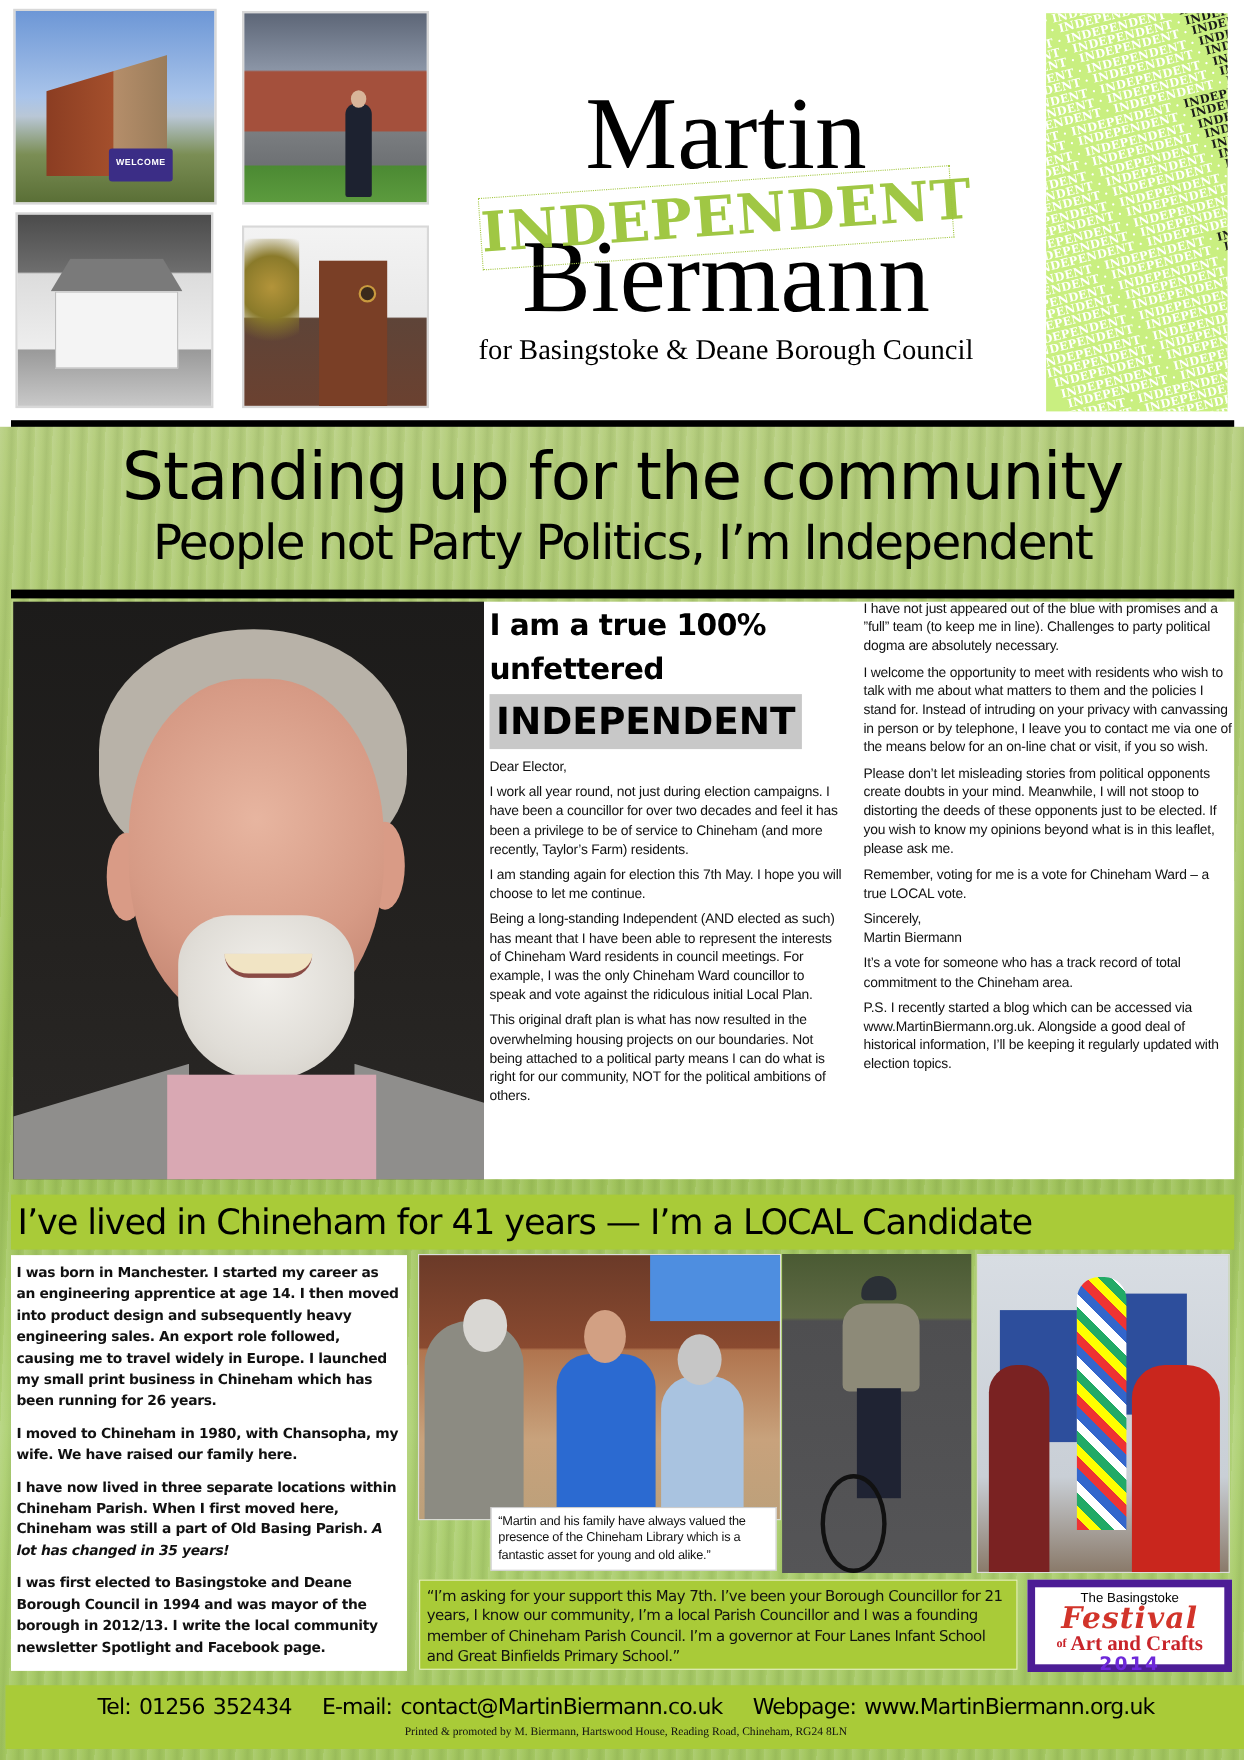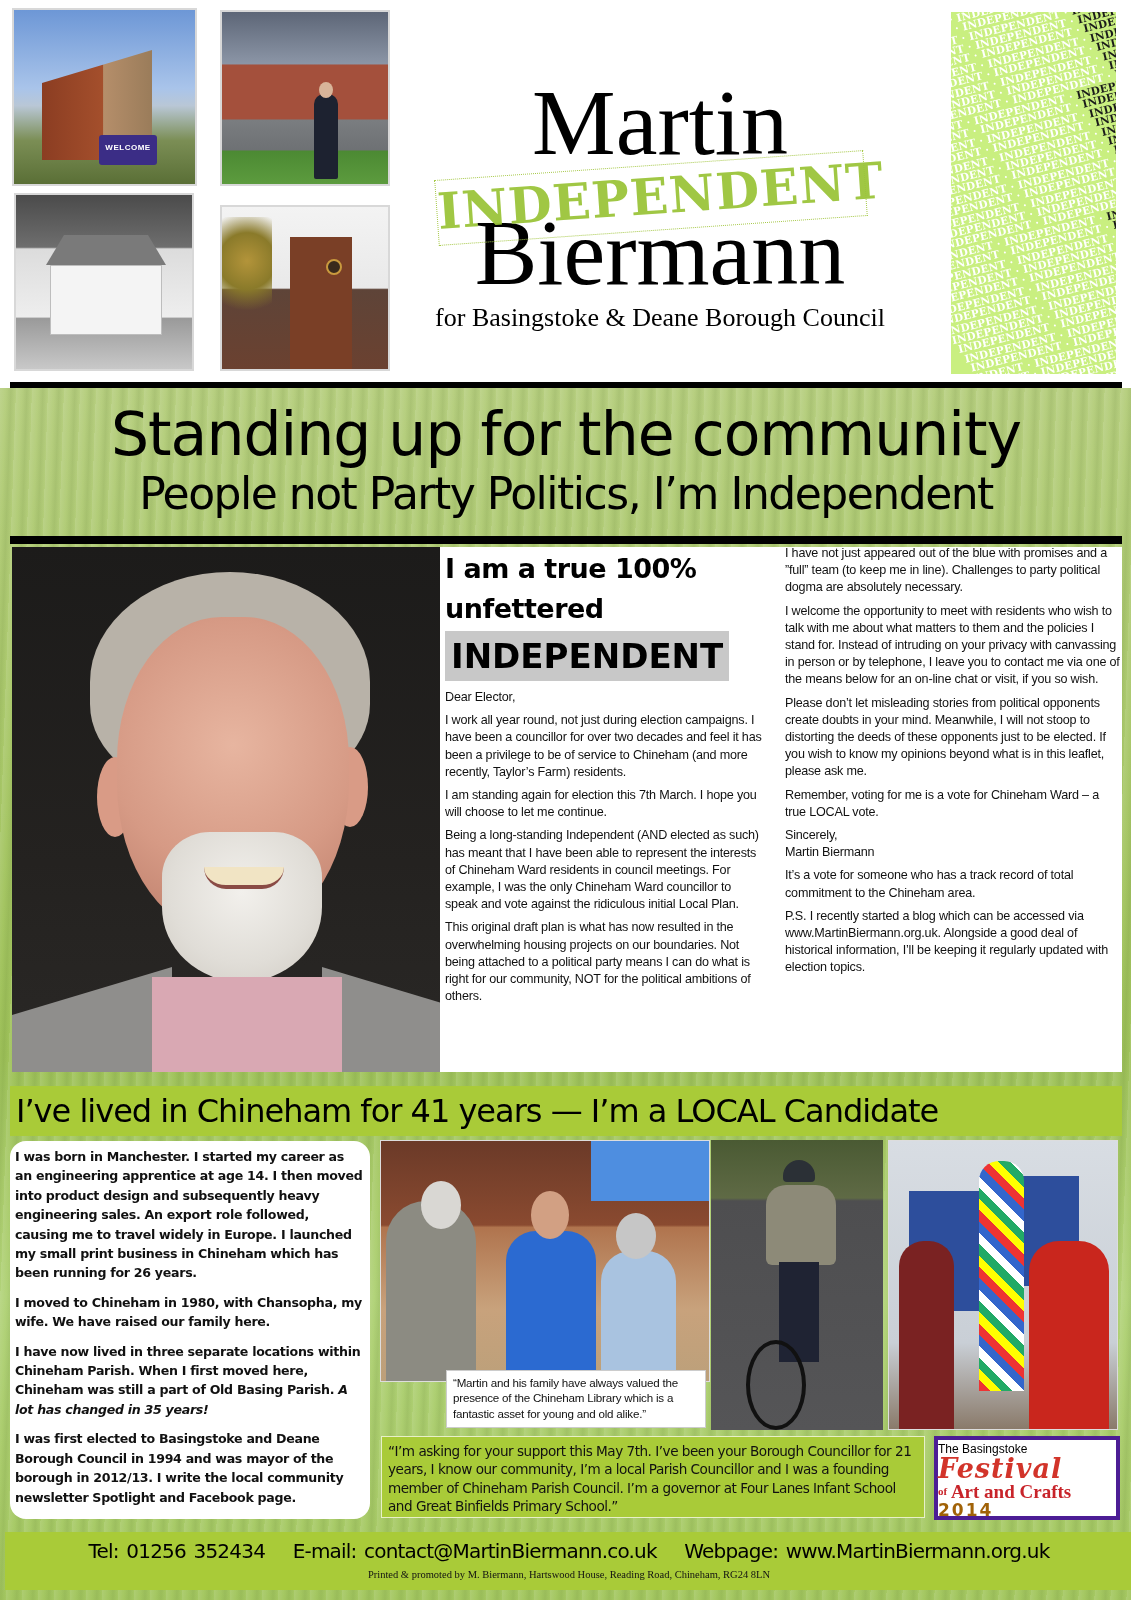--- a/index.html
+++ b/index.html
@@ -76,21 +76,21 @@
     .letter-col1 { position: absolute; left: 5px; top: 0; width: 320px; }
     .letter-col2 { position: absolute; left: 345px; top: -2px; width: 335px; }
     .headline { font-family: "DejaVu Sans", sans-serif; font-weight: bold; font-size: 27px; line-height: 40px; letter-spacing: -0.5px; color: #000; padding-top: 2px; }
     .ind-box { display: inline-block; background: #c8c8c8; font-family: "DejaVu Sans", sans-serif; font-weight: bold; font-size: 34px; line-height: 50px; padding: 0 6px; margin-top: 2px; margin-bottom: 8px; color: #000; }
     .letter p { font-family: Liberation Sans, sans-serif; font-size: 12.6px; line-height: 17.2px; color: #111; margin-bottom: 6px; letter-spacing: -0.2px; }
 
     
     .local-head { position: absolute; left: 10px; top: 1086px; width: 1112px; height: 50px; background: #a9cb38; }
     .local-head span { display:block; font-family: "DejaVu Sans", sans-serif; font-size: 32px; letter-spacing: -1px; line-height: 50px; padding-left: 6px; color: #000; }
 
-    .bio { position: absolute; left: 10px; top: 1141px; width: 360px; height: 378px; background: #ffffff; padding: 6px 6px 0 5px; border-radius: 16px; }
+    .bio { position: absolute; left: 10px; top: 1141px; width: 360px; height: 378px; background: #ffffff; padding: 6px 6px 0 5px; }
     .bio p { font-family: "DejaVu Sans", sans-serif; font-weight: bold; font-size: 12.6px; line-height: 19.4px; color: #111; margin-bottom: 10px; letter-spacing: -0.3px; }
     .bio em { font-style: italic; }
 
     .ph-library { position: absolute; left: 380px; top: 1140px; width: 330px; height: 242px; overflow: hidden; border: 1px solid #ddd;
       background: linear-gradient(180deg, #6b3a28 0%, #8a4a30 35%, #b0744e 36%, #c8a27c 70%, #bca07a 100%); }
     .ph-library .p1 { position:absolute; left:5px; top:60px; width:90px; height:182px; background:#8c8b82; border-radius:40px 40px 0 0; }
     .ph-library .p1h { position:absolute; left:40px; top:40px; width:40px; height:48px; border-radius:50%; background:#d9d7d3; }
     .ph-library .p2 { position:absolute; left:125px; top:90px; width:90px; height:152px; background:#2b6ad1; border-radius:30px 30px 0 0; }
     .ph-library .p2h { position:absolute; left:150px; top:50px; width:38px; height:48px; border-radius:50%; background:#d2a083; }
     .ph-library .p3 { position:absolute; left:220px; top:110px; width:75px; height:132px; background:#a9c3e0; border-radius:30px 30px 0 0; }
@@ -111,26 +111,26 @@
     .ph-mayor .lady { position:absolute; left:10px; top:100px; width:55px; height:190px; background:#7a2222; border-radius:25px 25px 0 0; }
     .ph-mayor .giraffe { position:absolute; left:90px; top:20px; width:45px; height:230px; background: repeating-linear-gradient(45deg, #e33 0 8px, #ff0 8px 16px, #2a6 16px 24px, #fff 24px 32px, #36c 32px 40px); border-radius: 20px 20px 0 0; }
     .ph-mayor .robe { position:absolute; left:140px; top:100px; width:80px; height:190px; background:#c9261d; border-radius:30px 30px 0 0; }
 
     .quote-lib { position: absolute; left: 446px; top: 1370px; width: 260px; height: 58px; background: #ffffff; border: 1px solid #ccc; padding: 4px 6px; }
     .quote-lib p { font-family: "Liberation Sans", sans-serif; font-size: 11.6px; line-height: 15.4px; color: #111; letter-spacing: -0.2px; }
 
     .support { position: absolute; left: 381px; top: 1436px; width: 544px; height: 82px; background: #a9cb38; border: 1px solid #e8f0c8; padding: 5px 6px; }
     .support p { font-family: "DejaVu Sans", sans-serif; font-size: 13.6px; line-height: 18.4px; color: #111; letter-spacing: -0.5px; }
 
-    .festival { position: absolute; left: 934px; top: 1436px; width: 186px; height: 84px; background: #ffffff; border: 4px solid #4c1d95; text-align: left; }
+    .festival { position: absolute; left: 934px; top: 1436px; width: 186px; height: 84px; background: #ffffff; border: 7px solid #4c1d95; text-align: center; }
     .festival .f1 { font-family: "Liberation Sans", sans-serif; font-size: 12px; line-height: 14px; color: #000; padding-top: 2px; }
     .festival .f2 { font-family: "DejaVu Serif", serif; font-style: italic; font-weight: bold; font-size: 27px; line-height: 26px; color: #d2342a; letter-spacing: 1px; }
     .festival .f3 { font-family: "Liberation Serif", serif; font-weight: bold; font-size: 19px; line-height: 19px; color: #c8242a; }
     .festival .f3 small { font-size: 11px; vertical-align: top; }
-    .festival .f4 { font-family: "DejaVu Sans", sans-serif; font-weight: bold; font-size: 17px; line-height: 18px; color: #a16207; letter-spacing: 2px; }
+    .festival .f4 { font-family: "DejaVu Sans", sans-serif; font-weight: bold; font-size: 17px; line-height: 18px; color: #6d28d9; letter-spacing: 2px; }
 
     
     .footer { position: absolute; left: 5px; top: 1532px; width: 1128px; height: 58px; background: #a9cb38; text-align: center; }
     .footer .contact { font-family: "DejaVu Sans", sans-serif; font-size: 20px; letter-spacing: -0.8px; line-height: 30px; padding-top: 4px; color: #000; word-spacing: 2px; }
     .footer .contact span { margin: 0 10px; }
     .footer .imprint { font-family: "Liberation Serif", serif; font-size: 10.5px; line-height: 18px; color: #111; }
   </style>
 </head>
 <body>
 
@@ -237,21 +237,21 @@
 
 <div class="letter">
   <div class="letter-col1">
     <div class="headline">
       <div>I am a true 100%</div>
       <div>unfettered</div>
     </div>
     <div class="ind-box">INDEPENDENT</div>
     <p>Dear Elector,</p>
     <p>I work all year round, not just during election campaigns. I have been a councillor for over two decades and feel it has been a privilege to be of service to Chineham (and more recently, Taylor’s Farm) residents.</p>
-    <p>I am standing again for election this 7th March. I hope you will choose to let me continue.</p>
+    <p>I am standing again for election this 7th May. I hope you will choose to let me continue.</p>
     <p>Being a long-standing Independent (AND elected as such) has meant that I have been able to represent the interests of Chineham Ward residents in council meetings.  For example, I was the only Chineham Ward councillor to speak and vote against the ridiculous initial Local Plan.</p>
     <p>This original draft plan is what has now resulted in the overwhelming housing projects on our boundaries.  Not being attached to a political party means I can do what is right for our community, NOT for the political ambitions of others.</p>
   </div>
   <div class="letter-col2">
     <p>I have not just appeared out of the blue with promises and a ”full” team (to keep me in line). Challenges to party political dogma are absolutely necessary.</p>
     <p>I welcome the opportunity to meet with residents who wish to talk with me about what matters to them and the policies I stand for. Instead of intruding on your privacy with canvassing in person or by telephone, I leave you to contact me via one of the means below for an on-line chat or visit, if you so wish.</p>
     <p>Please don’t let misleading stories from political opponents create doubts in your mind. Meanwhile, I will not stoop to distorting the deeds of these opponents just to be elected. If you wish to know my opinions beyond what is in this leaflet, please ask me.</p>
     <p>Remember, voting for me is a vote for Chineham Ward – a true LOCAL vote.</p>
     <p style="margin-bottom:6px;">
       <span>Sincerely,</span><br>

